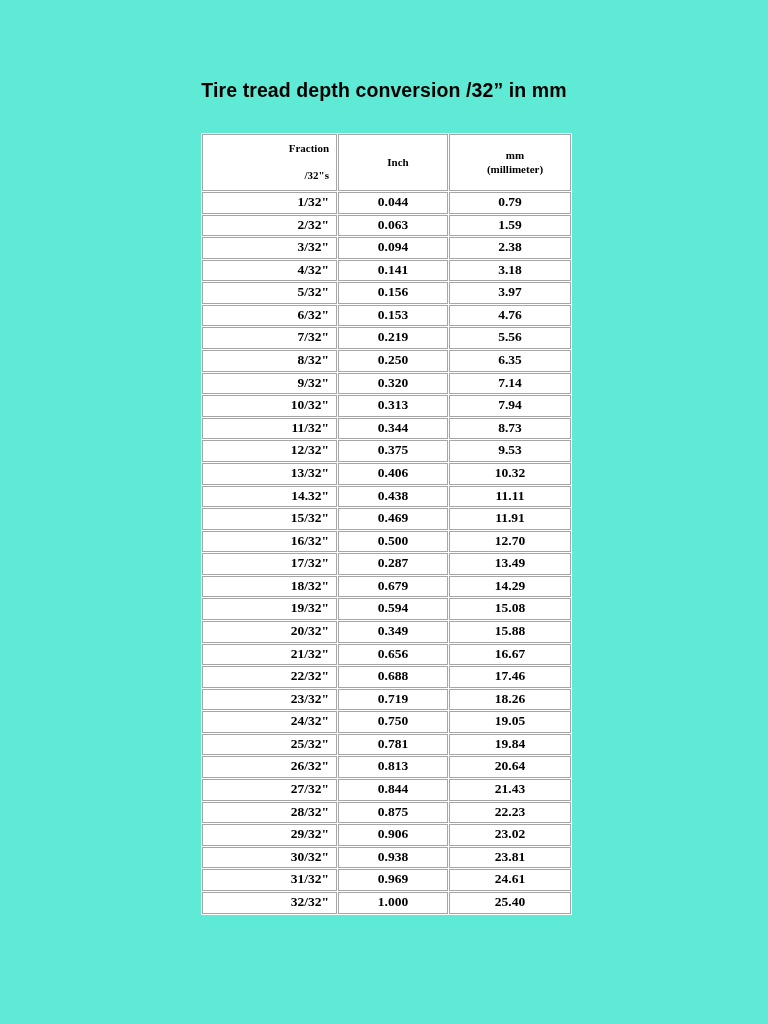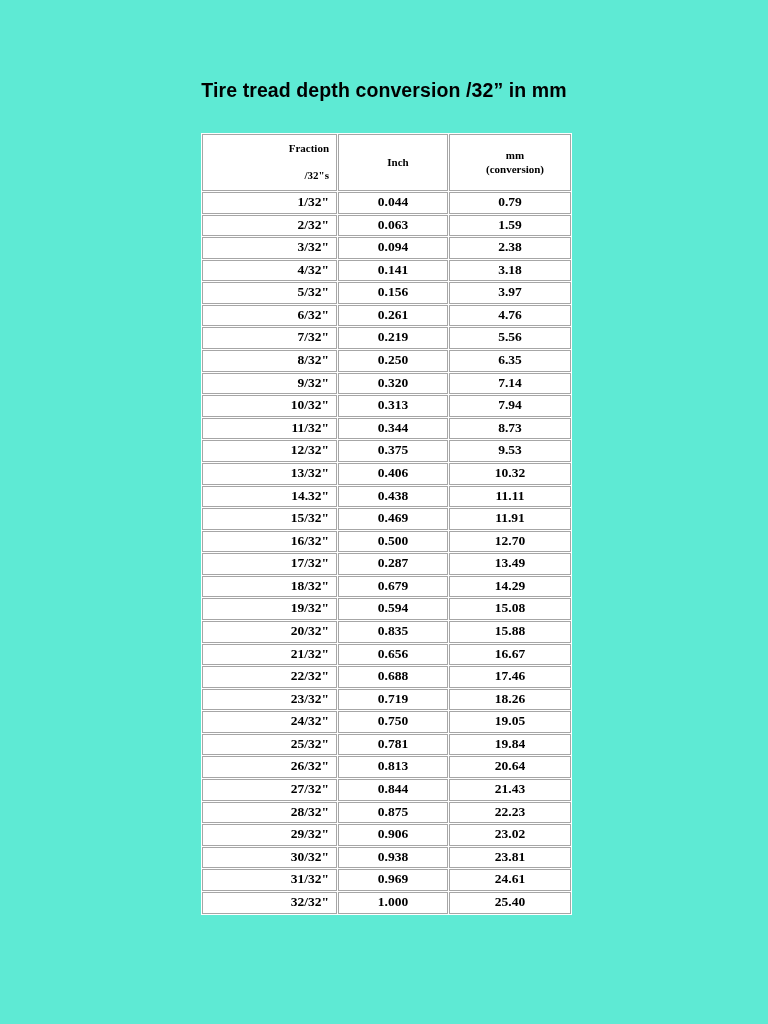--- a/index.html
+++ b/index.html
@@ -121,21 +121,21 @@
       <thead>
         <tr>
           <th class="h-frac">
             <span class="hl">Fraction</span>
             <span class="hl-gap"></span>
             <span class="hl">/32"s</span>
           </th>
           <th class="h-inch">Inch</th>
           <th class="h-mm">
             <span class="hl">mm</span>
-            <span class="hl">(conversion)</span>
+            <span class="hl">(millimeter)</span>
           </th>
         </tr>
       </thead>
       <tbody id="conv-body">
           <tr>
             <td class="v-frac">1/32"</td>
             <td class="v-inch">0.044</td>
             <td class="v-mm">0.79</td>
           </tr>
           <tr>
@@ -153,21 +153,21 @@
             <td class="v-inch">0.141</td>
             <td class="v-mm">3.18</td>
           </tr>
           <tr>
             <td class="v-frac">5/32"</td>
             <td class="v-inch">0.156</td>
             <td class="v-mm">3.97</td>
           </tr>
           <tr>
             <td class="v-frac">6/32"</td>
-            <td class="v-inch">0.261</td>
+            <td class="v-inch">0.153</td>
             <td class="v-mm">4.76</td>
           </tr>
           <tr>
             <td class="v-frac">7/32"</td>
             <td class="v-inch">0.219</td>
             <td class="v-mm">5.56</td>
           </tr>
           <tr>
             <td class="v-frac">8/32"</td>
             <td class="v-inch">0.250</td>
@@ -223,21 +223,21 @@
             <td class="v-inch">0.679</td>
             <td class="v-mm">14.29</td>
           </tr>
           <tr>
             <td class="v-frac">19/32"</td>
             <td class="v-inch">0.594</td>
             <td class="v-mm">15.08</td>
           </tr>
           <tr>
             <td class="v-frac">20/32"</td>
-            <td class="v-inch">0.835</td>
+            <td class="v-inch">0.349</td>
             <td class="v-mm">15.88</td>
           </tr>
           <tr>
             <td class="v-frac">21/32"</td>
             <td class="v-inch">0.656</td>
             <td class="v-mm">16.67</td>
           </tr>
           <tr>
             <td class="v-frac">22/32"</td>
             <td class="v-inch">0.688</td>

